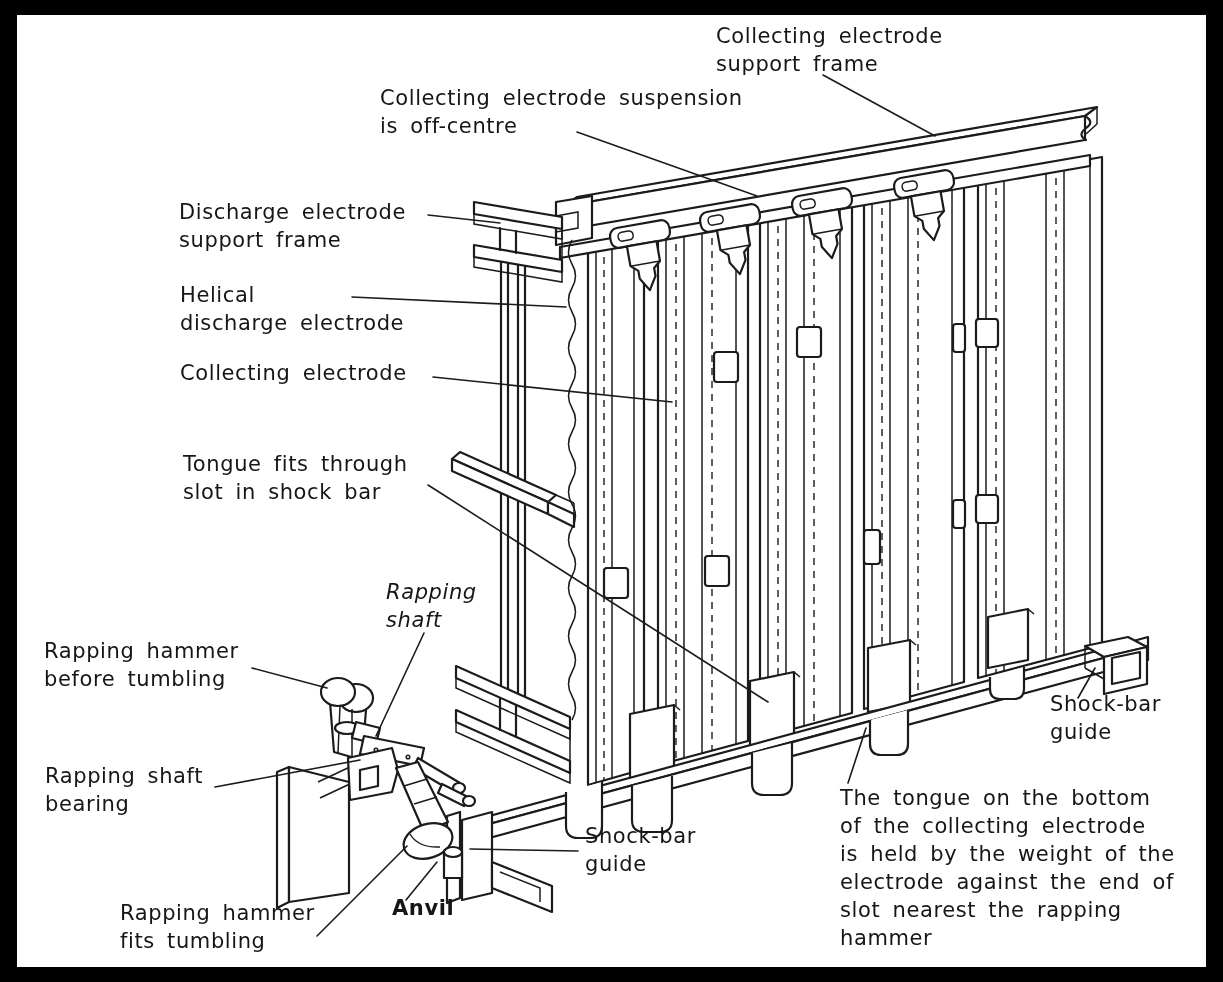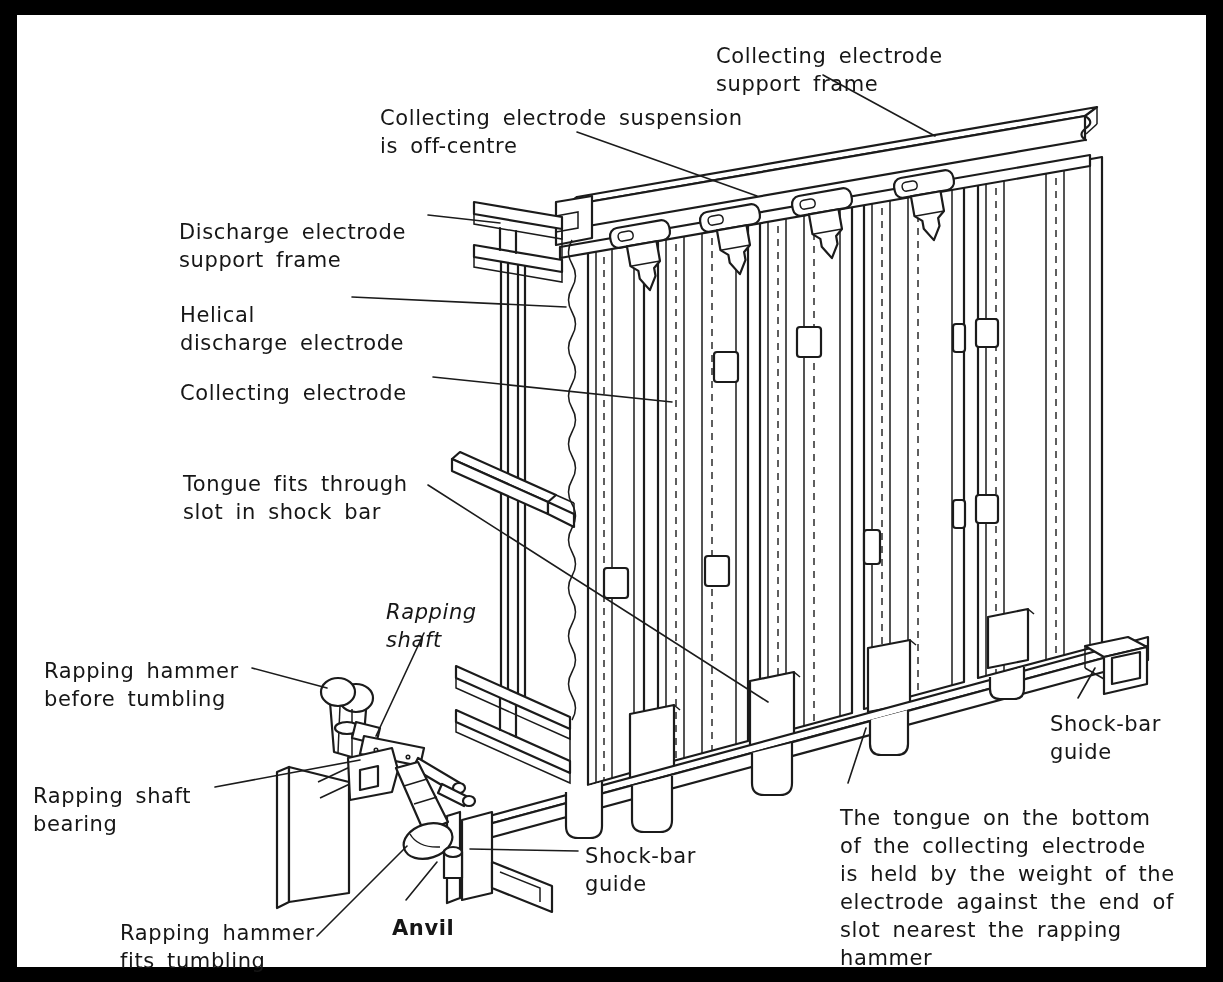--- a/index.html
+++ b/index.html
@@ -4,21 +4,21 @@
 <style>
   html,body{margin:0;padding:0;}
   body{
     width:1223px;height:982px;position:relative;background:#000;
     font-family:"DejaVu Sans","Liberation Sans",sans-serif;overflow:hidden;
   }
   .paper{position:absolute;left:14px;top:12px;right:14px;bottom:12px;background:#fff;}
   svg.art{position:absolute;left:0;top:0;width:1223px;height:982px;}
   .lbl{
     position:absolute;color:#161616;font-size:21px;line-height:28px;
-    letter-spacing:.6px;word-spacing:5px;white-space:nowrap;z-index:5;margin-top:20px;
+    letter-spacing:.6px;word-spacing:5px;white-space:nowrap;z-index:5;
   }
   .note{white-space:nowrap;}
   
   .ink{stroke:#1b1b1b;fill:none;stroke-width:2.2;stroke-linejoin:round;stroke-linecap:round;}
   .inkw{stroke:#1b1b1b;fill:#ffffff;stroke-width:2.2;stroke-linejoin:round;}
   .thin{stroke:#1b1b1b;fill:none;stroke-width:1.5;}
   .dash{stroke:#1b1b1b;fill:none;stroke-width:1.4;stroke-dasharray:7 6;}
   .leader{stroke:#1b1b1b;fill:none;stroke-width:1.6;stroke-linecap:round;}
 </style>
 </head>
@@ -292,21 +292,21 @@
 <div class="lbl" style="left:386px;top:578px;font-style:italic;">
   <div>Rapping</div>
   <div>shaft</div>
 </div>
 
 <div class="lbl" style="left:44px;top:637px;">
   <div>Rapping hammer</div>
   <div>before tumbling</div>
 </div>
 
-<div class="lbl" style="left:33px;top:762px;">
+<div class="lbl" style="left:45px;top:762px;">
   <div>Rapping shaft</div>
   <div>bearing</div>
 </div>
 
 <div class="lbl" style="left:120px;top:899px;">
   <div>Rapping hammer</div>
   <div>fits tumbling</div>
 </div>
 
 <div class="lbl" style="left:392px;top:894px;font-weight:bold;">

